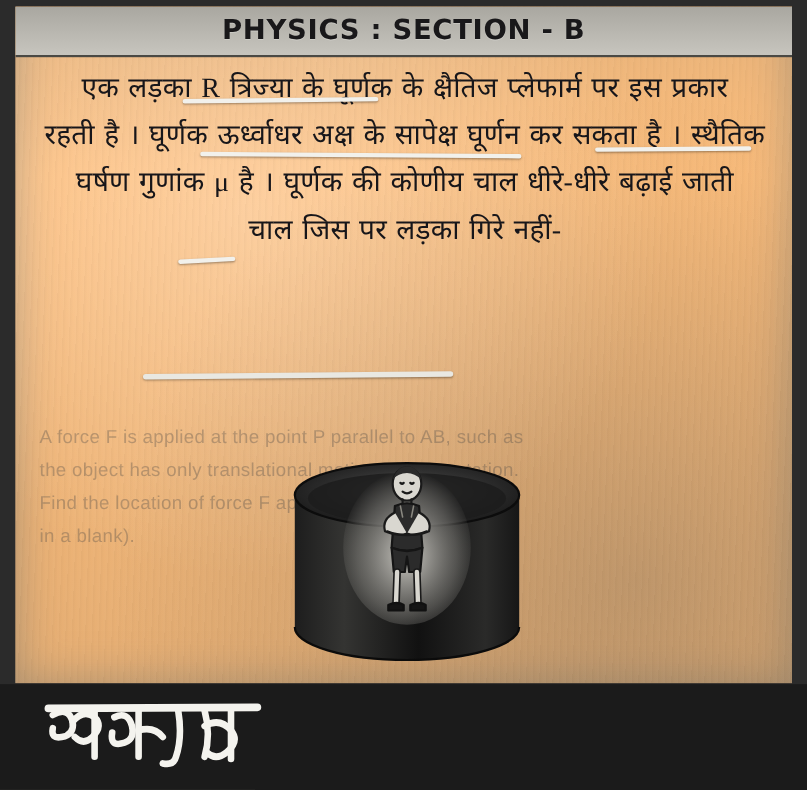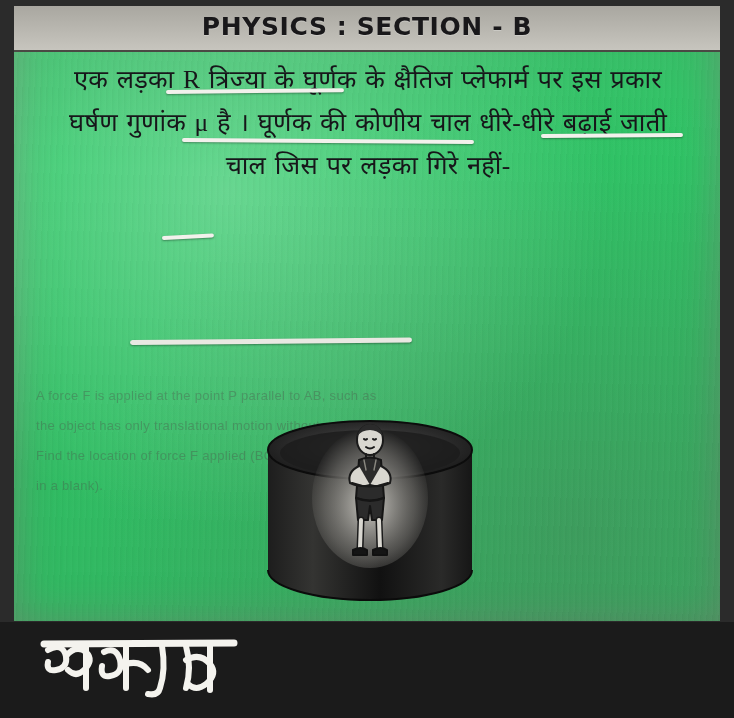--- a/index.html
+++ b/index.html
@@ -21,21 +21,21 @@
     background: #2b2b2b;
   }
 
   
   #scan {
     position: absolute;
     left: 14px;
     top: 6px;
     width: 706px;
     height: 615px;
-    background: #22c55e;
+    background: #fdba74;
     box-shadow: inset 0 0 40px rgba(120,118,110,0.55);
     overflow: hidden;
   }
   
   #scan:before {
     content: "";
     position: absolute;
     left: 0; top: 0; right: 0; bottom: 0;
     background:
       radial-gradient(ellipse at 30% 30%, rgba(255,255,255,0.28) 0%, rgba(255,255,255,0) 55%),
@@ -112,21 +112,21 @@
   .ul.dark {
     background: #e9e8e2;
   }
 
   
   .ghost {
     position: absolute;
     z-index: 2;
     color: rgba(75,73,70,0.34);
     font-family: "Liberation Sans", sans-serif;
-    font-size: 13px;
+    font-size: 17px;
     letter-spacing: 0.3px;
     white-space: nowrap;
     filter: blur(0.6px);
   }
 
   
   #figure {
     position: absolute;
     left: 246px;
     top: 414px;
@@ -163,20 +163,21 @@
     <div class="header-band"></div>
     <div class="header-title">PHYSICS : SECTION - B</div>
 
     <div class="ghost" style="left:22px; top:382px;">A force F is applied at the point P parallel to AB, such as</div>
     <div class="ghost" style="left:22px; top:412px;">the object has only translational motion without rotation.</div>
     <div class="ghost" style="left:22px; top:442px;">Find the location of force F applied (BO) leave</div>
     <div class="ghost" style="left:22px; top:472px;">in a blank).</div>
 
     <div id="body-text">
       <div class="line">एक लड़का R त्रिज्या के घूर्णक के क्षैतिज प्लेफार्म पर इस प्रकार</div>
+      <div class="line">रहती है । घूर्णक ऊर्ध्वाधर अक्ष के सापेक्ष घूर्णन कर सकता है । स्थैतिक</div>
       <div class="line">घर्षण गुणांक μ है । घूर्णक की कोणीय चाल धीरे-धीरे बढ़ाई जाती</div>
       <div class="line">चाल जिस पर लड़का गिरे नहीं-</div>
     </div>
 
     <div class="ul" style="left:152px; top:84px; width:178px; transform: rotate(-0.6deg);"></div>
     <div class="ul" style="left:168px; top:132px; width:292px; transform: rotate(0.4deg);"></div>
     <div class="ul" style="left:527px; top:128px; width:142px; transform: rotate(-0.4deg);"></div>
     <div class="ul" style="left:148px; top:230px; width:52px; transform: rotate(-3deg);"></div>
     <div class="ul dark" style="left:116px; top:334px; width:282px; height:5px; transform: rotate(-0.5deg);"></div>
 

